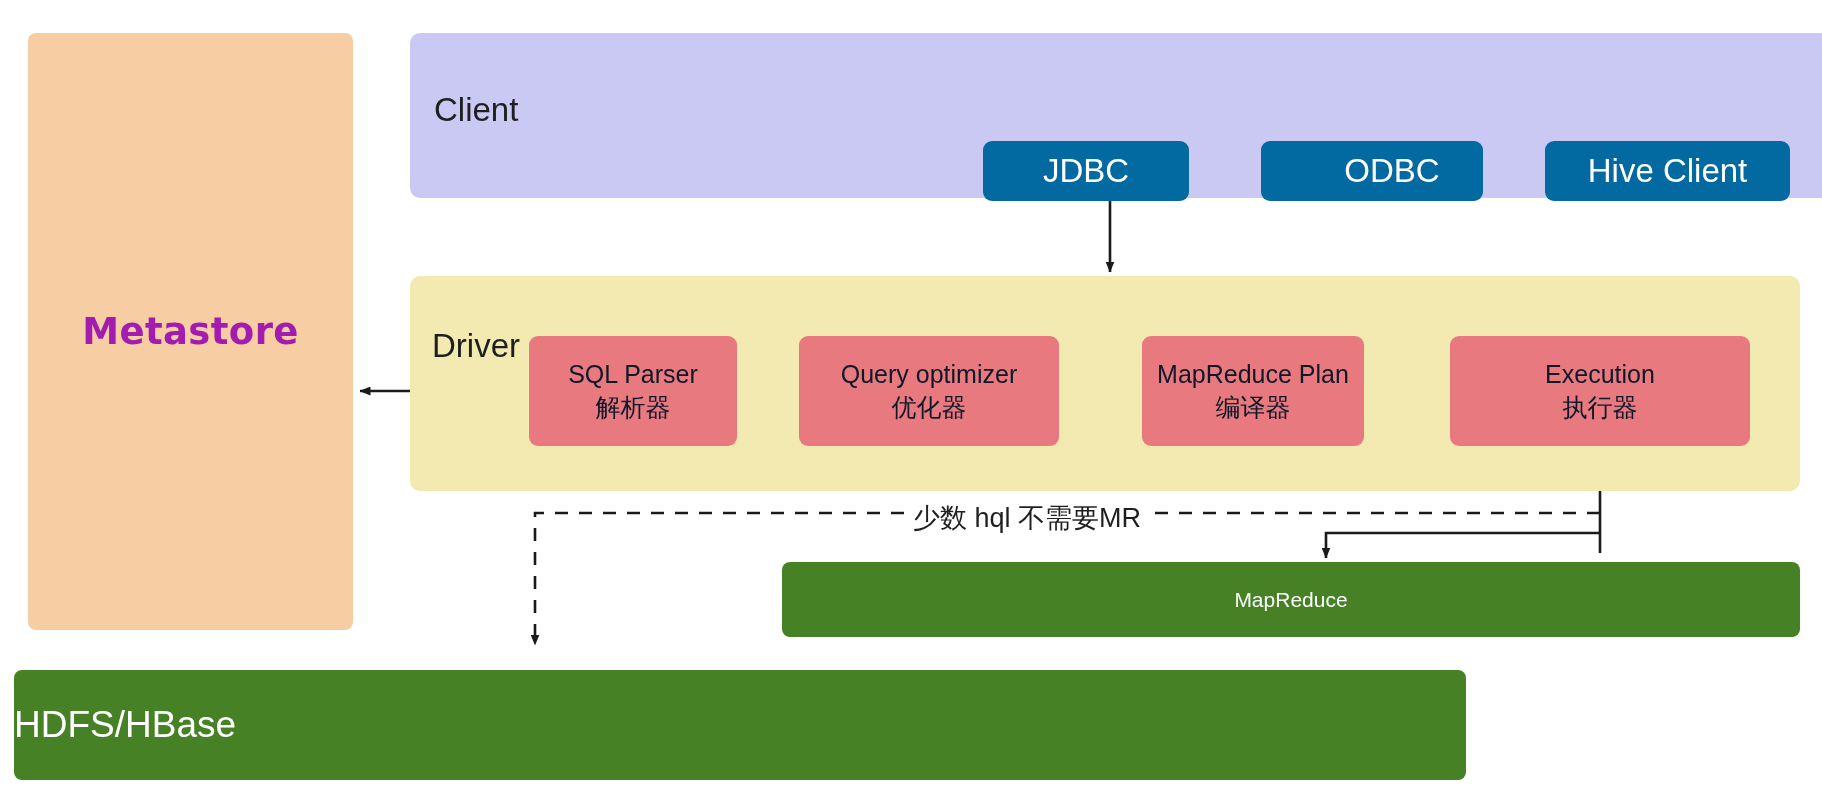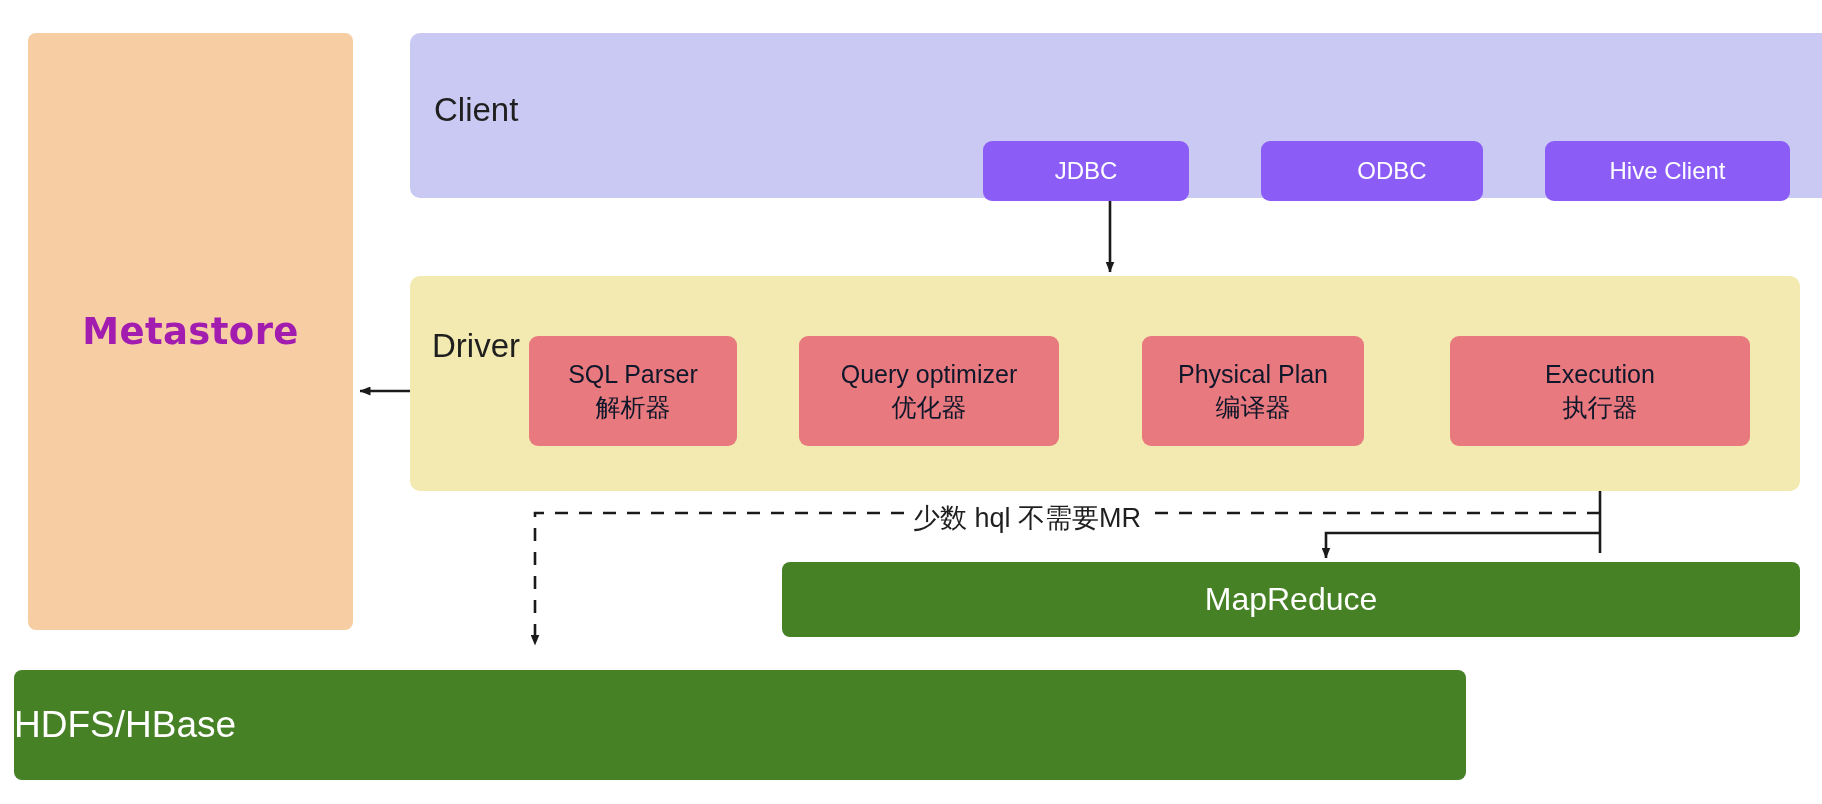--- a/index.html
+++ b/index.html
@@ -27,23 +27,23 @@
   #client-band{
     left:410px;top:33px;width:1470px;height:165px;
     background:#c9c9f4;border-radius:10px;
   }
   #client-label{
     position:absolute;left:24px;top:58px;
     font-size:33px;color:#1f1f1f;
   }
   .cbtn{
     position:absolute;top:108px;height:60px;
-    background:#8b5cf6;border-radius:9px;
+    background:#0369a1;border-radius:9px;
     display:flex;align-items:center;justify-content:center;
-    color:#ffffff;font-size:24px;text-align:center;
+    color:#ffffff;font-size:33px;text-align:center;
   }
   #cbtn-0{left:573px;width:206px;}
   #cbtn-1{left:851px;width:182px;padding-left:40px;}
   #cbtn-2{left:1135px;width:245px;}
 
   
   #driver-band{
     left:410px;top:276px;width:1390px;height:215px;
     background:#f2eab0;border-radius:10px;
   }
@@ -60,21 +60,21 @@
   #dbox-0{left:119px;width:208px;}
   #dbox-1{left:389px;width:260px;}
   #dbox-2{left:732px;width:222px;}
   #dbox-3{left:1040px;width:300px;}
 
   
   #mapreduce{
     left:782px;top:562px;width:1018px;height:75px;
     background:#468225;border-radius:8px;
     display:flex;align-items:center;justify-content:center;
-    color:#ffffff;font-size:32px;
+    color:#ffffff;font-size:21px;
   }
   #hdfs{
     left:14px;top:653px;width:1452px;height:110px;
     background:#468225;border-radius:8px;
     display:flex;align-items:center;justify-content:flex-start;margin-top:17px;
   }
   #hdfs .htxt{color:#ffffff;font-size:37px;}
 
   
   #dash-label{
@@ -137,21 +137,21 @@
 
   <div class="dbox" id="dbox-0">
     <span>SQL Parser</span>
     <span>解析器</span>
   </div>
   <div class="dbox" id="dbox-1">
     <span>Query optimizer</span>
     <span>优化器</span>
   </div>
   <div class="dbox" id="dbox-2">
-    <span>Physical Plan</span>
+    <span>MapReduce Plan</span>
     <span>编译器</span>
   </div>
   <div class="dbox" id="dbox-3">
     <span>Execution</span>
     <span>执行器</span>
   </div>
 </div>
 
 <div id="dash-label">少数 hql 不需要MR</div>
 

